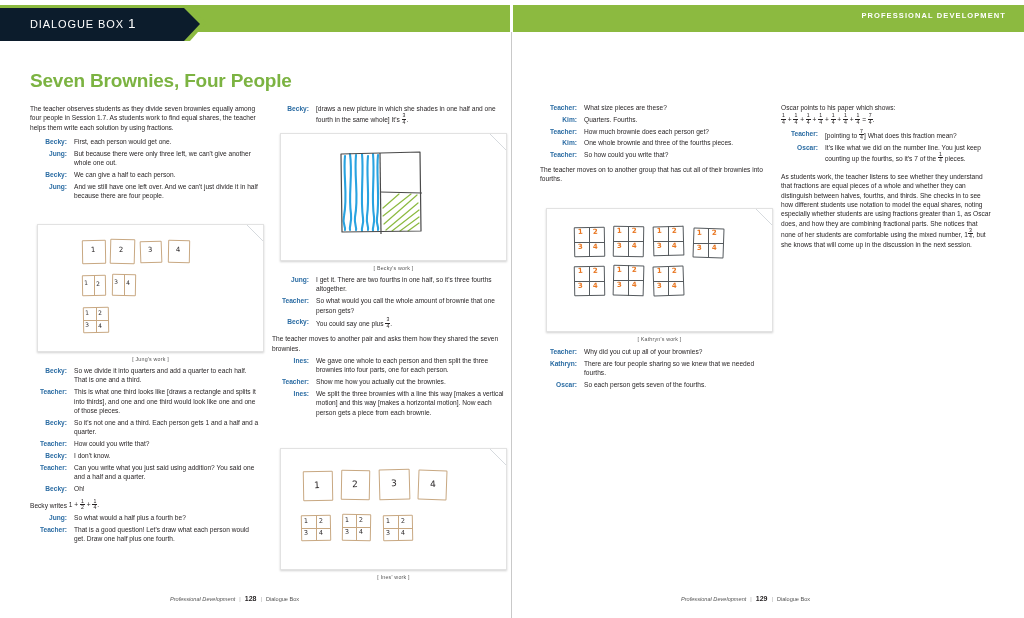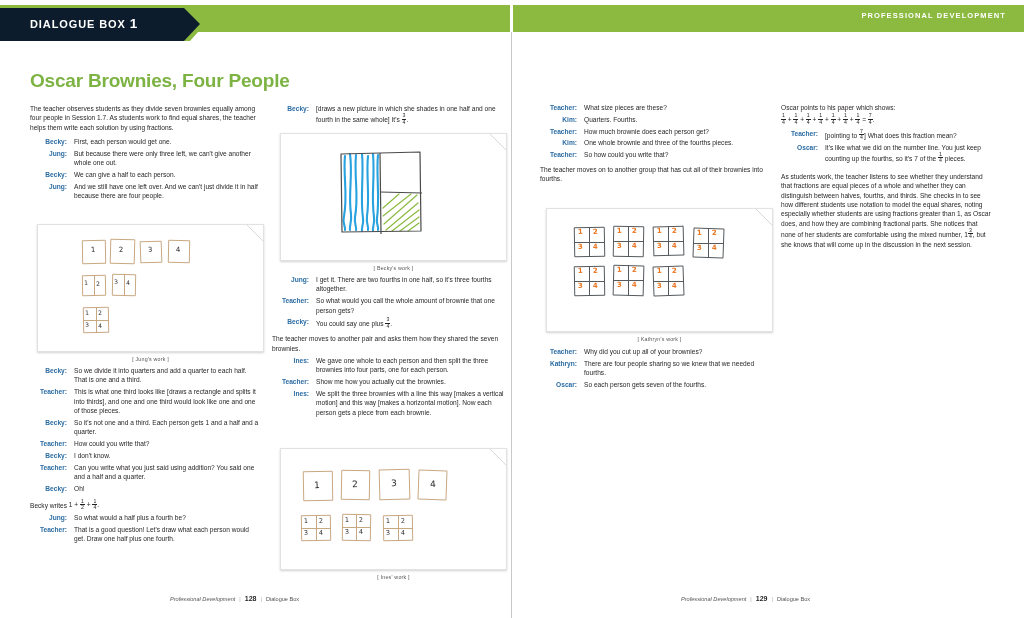--- a/index.html
+++ b/index.html
@@ -26,21 +26,21 @@
     background:#8cba40;
     clip-path: polygon(0 0, 190px 0, 206px 18px, 190px 36px, 0 36px);
   }
   .dbox-tab-inner {
     position:absolute; top:3px; left:0; width:200px; height:33px;
     background:#0c1c2c;
     clip-path: polygon(0 0, 184px 0, 200px 16px, 184px 33px, 0 33px);
   }
   .dbox-label {
     position:absolute; left:30px; top:16px;
-    font-size:11px; font-weight:bold; letter-spacing:0.9px; color:#ffffff;
+    font-size:11px; font-weight:normal; letter-spacing:0.9px; color:#ffffff;
   }
   .dbox-label .num { font-size:13.5px; }
 
   
   .divider { position:absolute; top:32px; left:511px; width:1px; height:586px; background:#c9c9c9; }
   .band-gap { position:absolute; top:5px; left:510px; width:3px; height:27px; background:#ffffff; }
 
   
   .page-title {
     position:absolute; left:30px; top:70px;
@@ -120,21 +120,21 @@
   <div class="dbox-tab">
     <div class="dbox-tab-inner"></div>
   </div>
   <div class="dbox-label">
     <span>DIALOGUE BOX</span>
     <span class="num">1</span>
   </div>
 
   <div class="divider"></div>
 
-  <div class="page-title">Oscar Brownies, Four People</div>
+  <div class="page-title">Seven Brownies, Four People</div>
 
   <div class="col" style="left:30px; top:104px; width:230px;">
     <div class="para">The teacher observes students as they divide seven brownies equally among four people in Session 1.7. As students work to find equal shares, the teacher helps them write each solution by using fractions.</div>
 
     <div class="dlg" style="margin-top:5px;">
       <div class="drow">
         <div class="dspk">Becky:</div>
         <div class="dtxt">First, each person would get one.</div>
       </div>
       <div class="drow">

